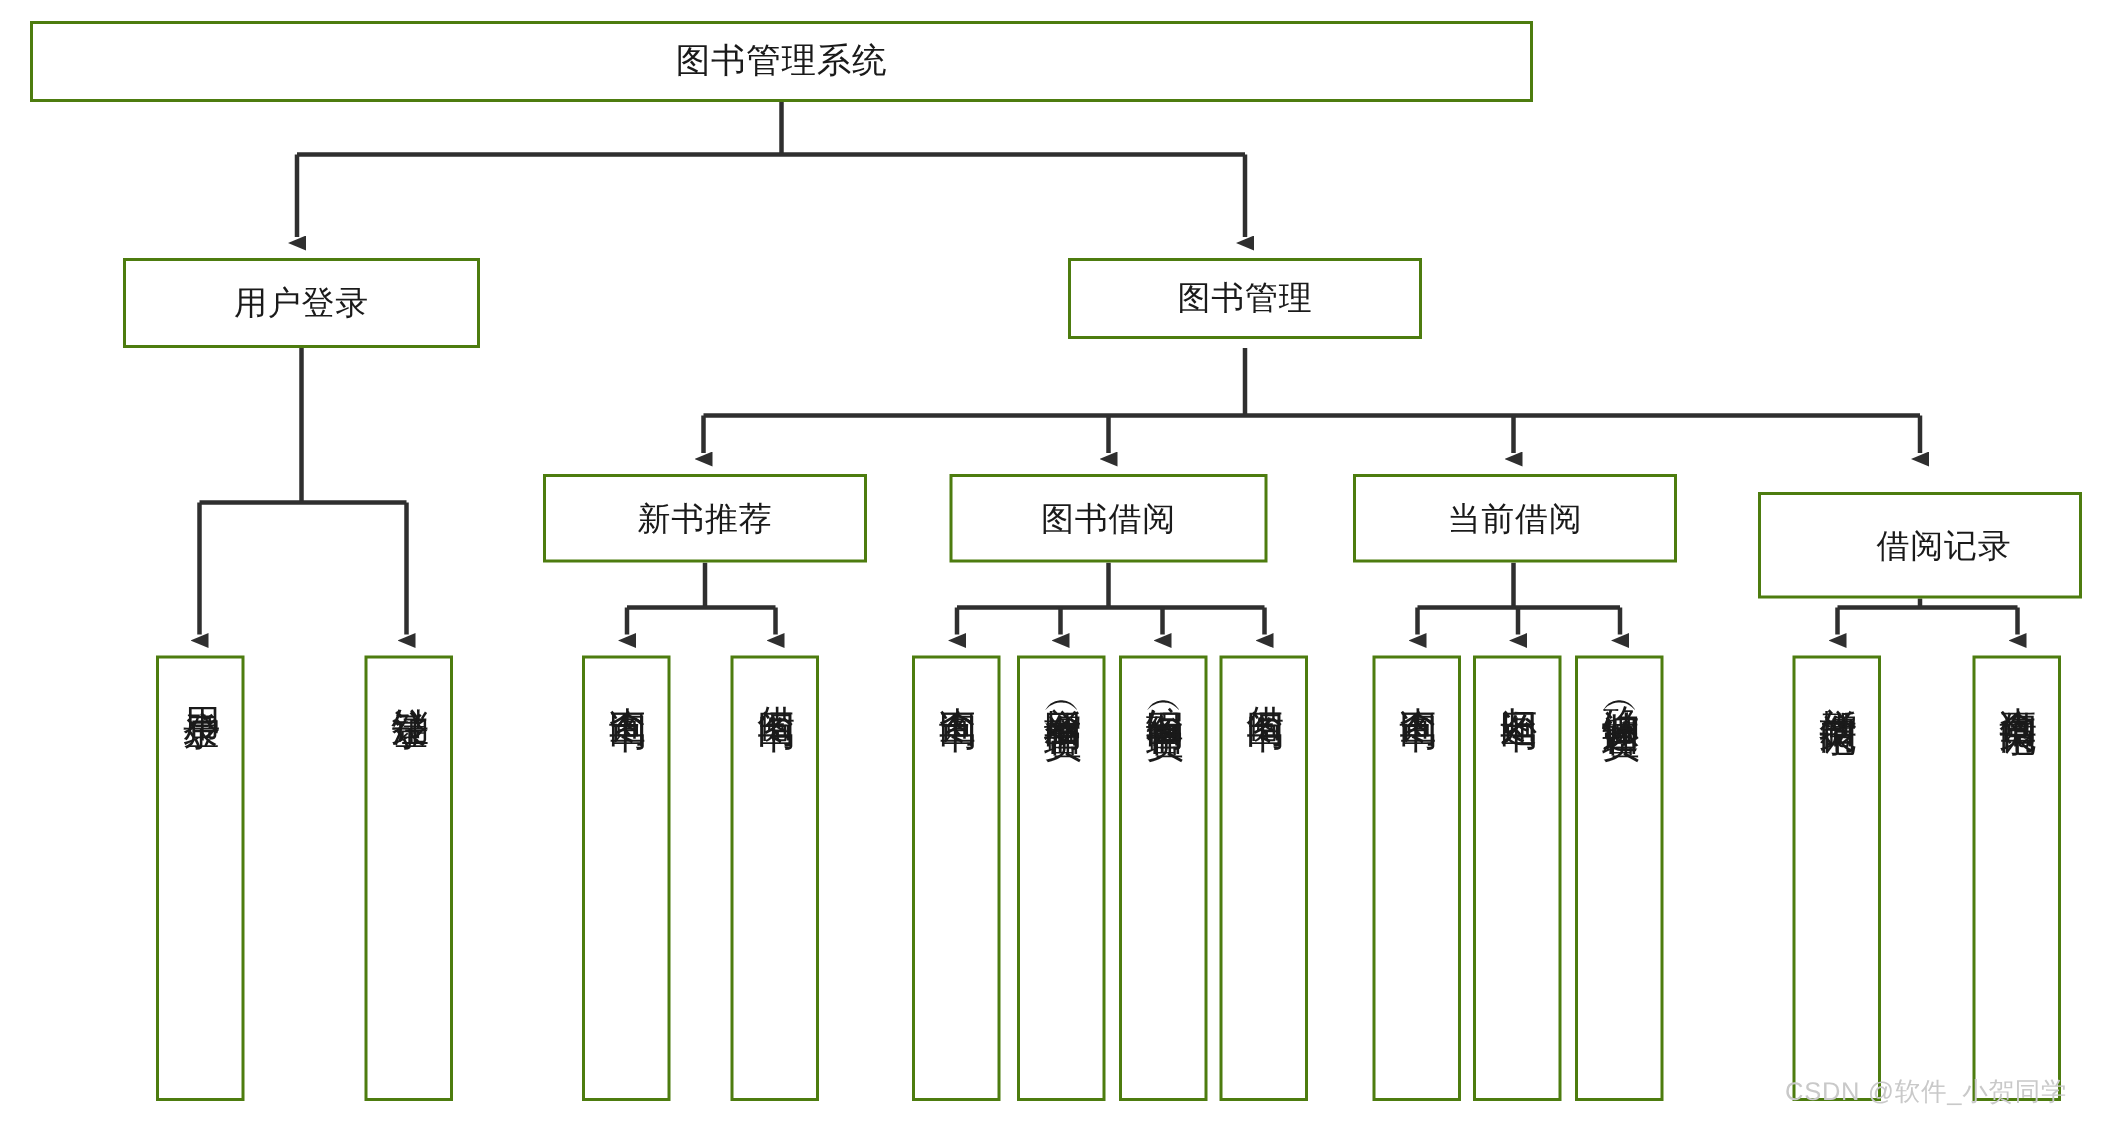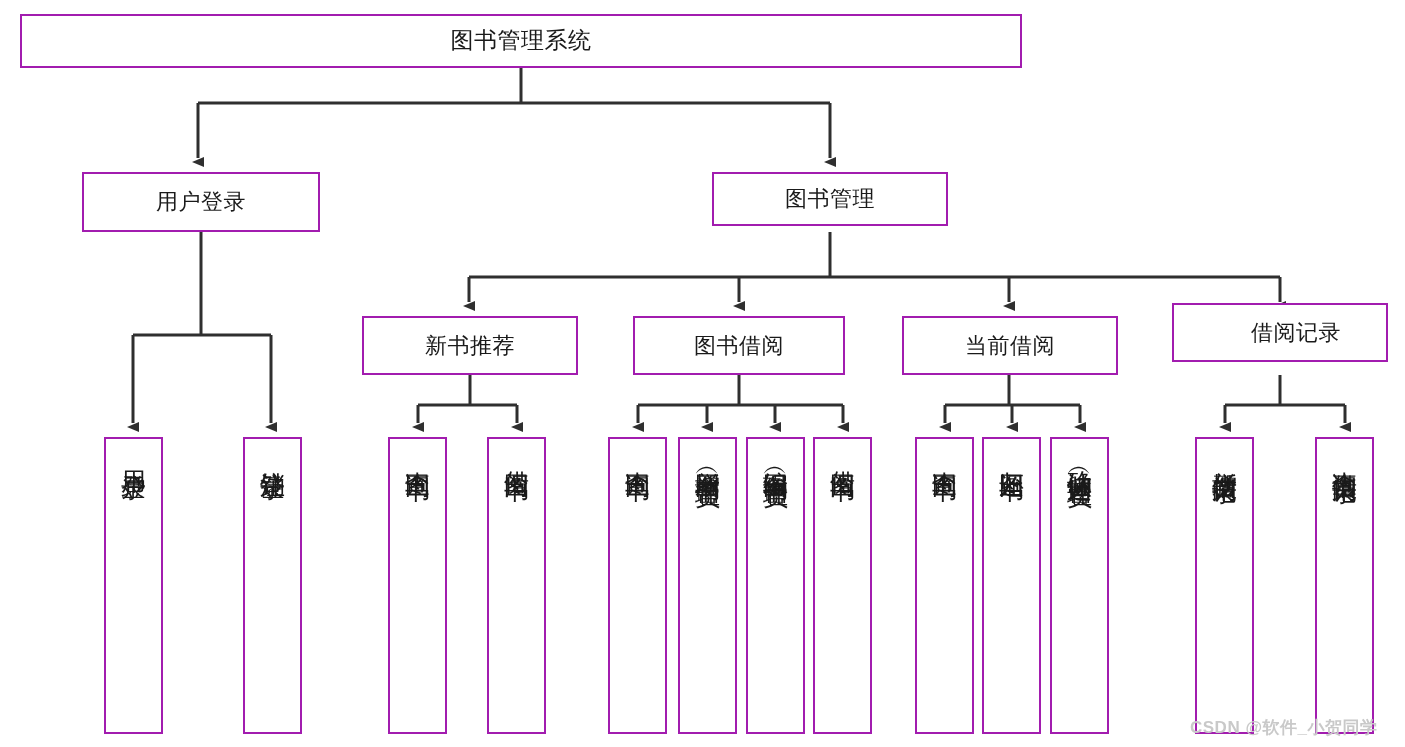--- a/index.html
+++ b/index.html
@@ -21,21 +21,21 @@
     position: absolute;
     left: 0;
     top: 0;
     width: 1405px;
     height: 747px;
     pointer-events: none;
   }
   .node {
     position: absolute;
     box-sizing: border-box;
-    border: 2px solid #a21caf;
+    border: 2px solid #4d7c0f;
     background: #ffffff;
     display: flex;
     align-items: center;
     justify-content: center;
     color: #1a1a1a;
     font-family: Liberation Serif, serif;
   }
   .node .label {
     text-align: center;
     line-height: 1.18;
@@ -57,21 +57,20 @@
     letter-spacing: 2px;
     white-space: nowrap;
   }
   .watermark {
     position: absolute;
     font-size: 17px;
     color: #c9c9c9;
     letter-spacing: 0.5px;
     white-space: nowrap;
     user-select: none;
-    font-weight: bold;
   }
 </style>
 </head>
 <body>
 
 <div id="canvas">
 
   <svg class="edges" viewBox="0 0 1405 747">
     <defs>
       <marker id="arrow" markerWidth="10" markerHeight="12" refX="1" refY="6" orient="auto" markerUnits="userSpaceOnUse">
@@ -135,21 +134,21 @@
 
   <div class="node level2" style="left: 362px; top: 316px; width: 216px; height: 59px;">
     <span class="label">新书推荐</span>
   </div>
   <div class="node level2" style="left: 902px; top: 316px; width: 216px; height: 59px;">
     <span class="label">当前借阅</span>
   </div>
   <div class="node level2" style="left: 633px; top: 316px; width: 212px; height: 59px;">
     <span class="label">图书借阅</span>
   </div>
-  <div class="node level2" style="left: 1172px; top: 303px; width: 216px; height: 59px; padding-left: 32px;">
+  <div class="node level2" style="left: 1172px; top: 328px; width: 216px; height: 71px; padding-left: 32px;">
     <span class="label">借阅记录</span>
   </div>
 
   <div class="node leaf" style="left: 104px; top: 437px; width: 59px; height: 297px;">
     <span class="label">用户登录</span>
   </div>
   <div class="node leaf" style="left: 243px; top: 437px; width: 59px; height: 297px;">
     <span class="label">注销登录</span>
   </div>
   <div class="node leaf" style="left: 388px; top: 437px; width: 59px; height: 297px;">

